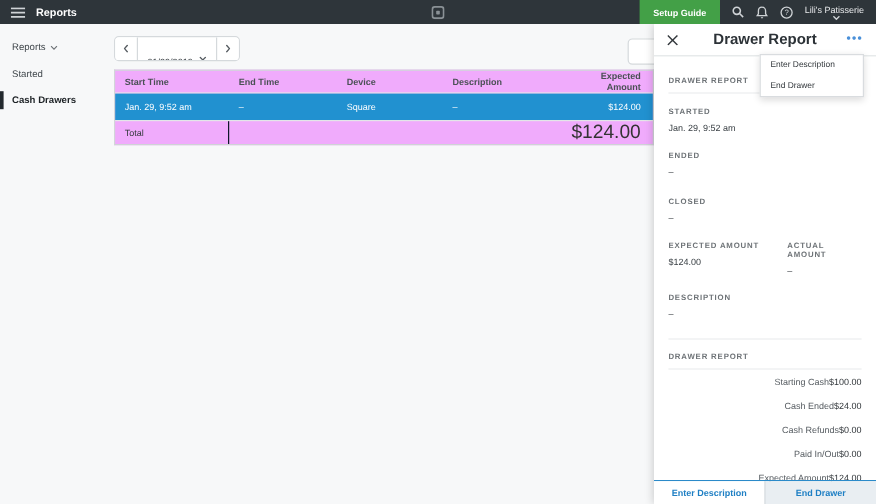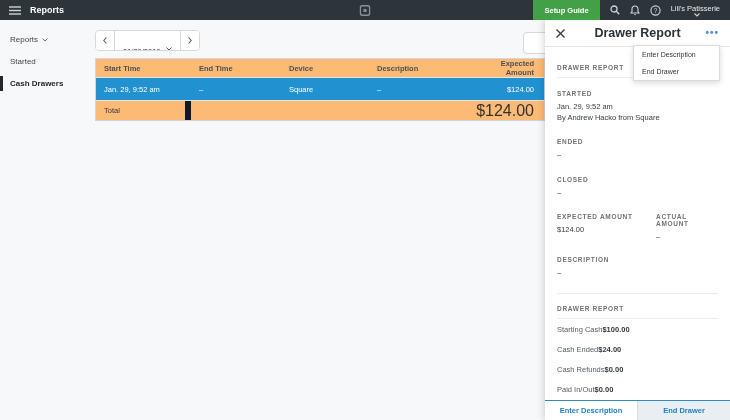--- a/index.html
+++ b/index.html
@@ -57,33 +57,33 @@
   .filter-box {
     display:flex; align-items:center; background:#fff; border:1px solid #d5d9dc;
     border-radius:4px; height:21px; padding:0 9px; margin-left:7px;
     font-size:7.5px; color:#2c3237; cursor:pointer;
   }
   .partial-btn {
     position:absolute; top:12px; right:-8px; width:30px; height:22px;
     background:#fff; border:1px solid #d5d9dc; border-radius:4px; cursor:pointer;
   }
   
-  .drawer-table { margin:7px 0 0 5px; background:#fdba74; border:1px solid #d2d6d9; border-bottom:1px solid #cfd3d6; }
+  .drawer-table { margin:7px 0 0 5px; background:#f0abfc; border:1px solid #d2d6d9; border-bottom:1px solid #cfd3d6; }
   .t-row { display:flex; align-items:center; }
   .t-head { height:19px; border-bottom:1px solid #e3e6e8; }
   .t-head .cell { font-size:7.5px; font-weight:bold; color:#4a5055; }
   .t-data { height:22px; cursor:pointer; }
   .t-data.selected { background:#2191d0; color:#fff; }
   .t-data .cell { font-size:7.5px; }
   .t-total { height:20px; border-top:1px solid #e3e6e8; }
   .t-total .cell { font-size:7.5px; color:#33383c; }
   .cell { padding-left:8px; }
   .c1 { width:95px; } .c2 { width:90px; } .c3 { width:88px; } .c4 { width:117px; }
   .c5 { flex:1; text-align:right; padding-right:10px; }
-  .t-total .c1 { height:100%; display:flex; align-items:center; border-right:6px solid #0f172a; }
+  .t-total .c1 { height:100%; display:flex; align-items:center; border-right:1px solid #0f172a; }
   .t-total .amount { flex:1; text-align:right; padding-right:10px; }
   
   .panel {
     position:absolute; top:20px; right:0; width:185px; bottom:0; background:#fff;
     box-shadow:-1px 0 7px rgba(0,0,0,0.18); z-index:30;
   }
   .panel-header {
     height:27px; display:flex; align-items:center; border-bottom:1px solid #e2e5e7;
     padding:0 11px; position:relative;
   }
@@ -107,24 +107,24 @@
     text-transform:uppercase; margin-bottom:4px;
   }
   .field-value { font-size:7.5px; color:#3a4045; line-height:11px; }
   .block { margin-top:12px; }
   .two-col { display:flex; margin-top:15px; }
   .two-col .col-l { flex:1; }
   .two-col .col-r { width:62px; }
   .divider { border-bottom:1px solid #ebedef; margin-top:15px; }
   .sec-heading.second { margin-top:11px; border-bottom:1px solid #ebedef; }
   .line-item {
-    display:flex; justify-content:flex-start; align-items:center; padding:5.5px 0;
+    display:flex; justify-content:flex-end; align-items:center; padding:5.5px 0;
   }
   .line-item .li-label { font-size:7.5px; color:#565c61; }
-  .line-item .li-value { font-size:7.5px; color:#33383c;font-weight:bold; }
+  .line-item .li-value { font-size:7.5px; color:#33383c; }
   .panel-footer {
     position:absolute; bottom:0; left:0; right:0; height:20px; display:flex;
     border-top:1px solid #2b8ac9;
   }
   .panel-footer .f-btn {
     flex:1; display:flex; align-items:center; justify-content:center;
     font-size:7.5px; font-weight:bold; color:#1e7fc4; cursor:pointer;
     background:#fff; border:none; font-family:inherit;
   }
   .panel-footer .f-btn.end { background:#e9eef2; border-left:1px solid #d8dde0; }
@@ -263,21 +263,20 @@
     <div class="menu-item">Enter Description</div>
     <div class="menu-item">End Drawer</div>
   </div>
 
   <div class="panel-body">
     <div class="sec-heading first">Drawer Report</div>
 
     <div class="block">
       <div class="field-label">Started</div>
       <div class="field-value">Jan. 29, 9:52 am</div>
-      <div class="field-value">By Andrew Hacko from Square</div>
     </div>
 
     <div class="block" style="margin-top:15px;">
       <div class="field-label">Ended</div>
       <div class="field-value">–</div>
     </div>
 
     <div class="block" style="margin-top:16px;">
       <div class="field-label">Closed</div>
       <div class="field-value">–</div>

